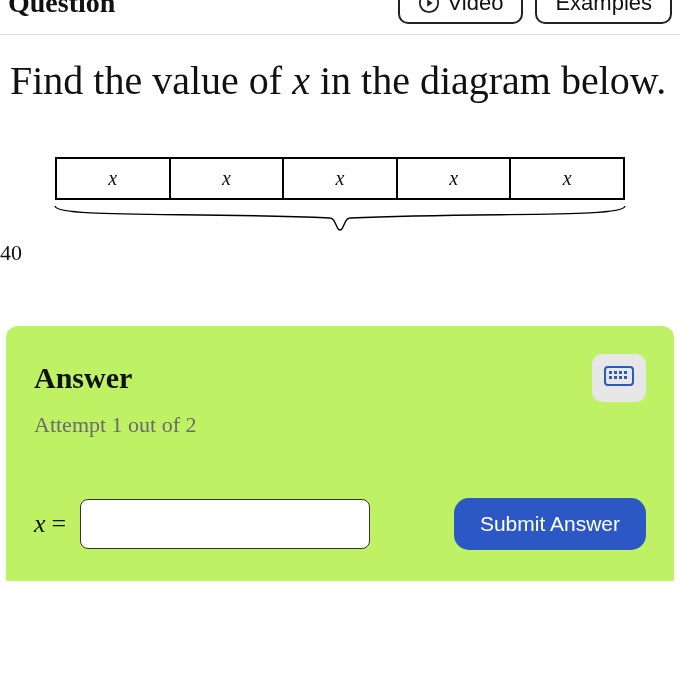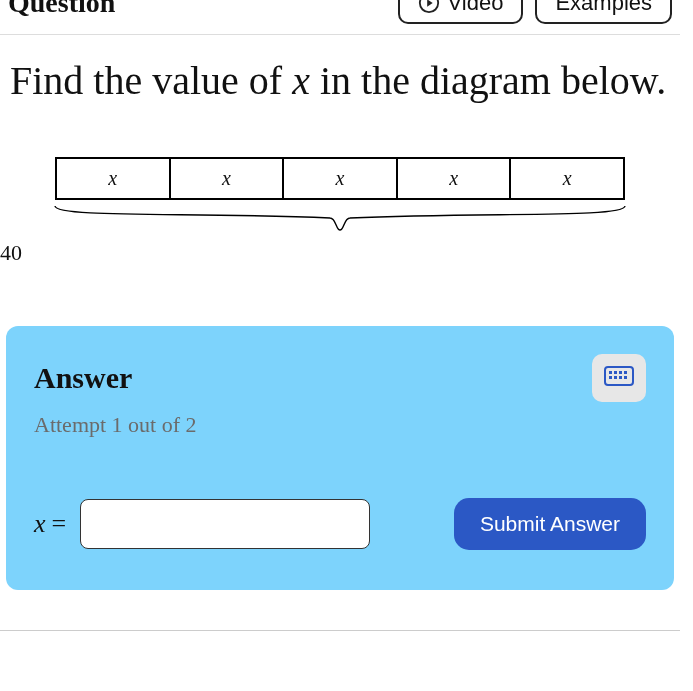--- a/index.html
+++ b/index.html
@@ -8,21 +8,21 @@
     font-family: Georgia, 'Times New Roman', serif;
     background: #fff;
     color: #111;
     width: 693px;
     height: 691px;
     overflow: hidden;
     position: relative;
   }
   .scroll-area {
     width: 680px;
-    height: 691px;
+    height: 581px;
     overflow-y: scroll;
   }
   .scroll-area::-webkit-scrollbar { width: 12px; }
   .scroll-area::-webkit-scrollbar-track { background: #f0f0f0; }
   .scroll-area::-webkit-scrollbar-thumb { background: #bcbcbc; border-radius: 6px; }
 
   .topbar {
     display: flex;
     align-items: center;
     gap: 12px;
@@ -81,21 +81,21 @@
     margin: 4px auto 0 auto;
   }
   .brace-label {
     text-align: left;
     font-size: 22px;
     font-family: 'Times New Roman', serif;
     margin-top: 8px;
   }
 
   .answer-card {
-    background: #7dd3fc;
+    background: #bef264;
     border-radius: 12px;
     margin: 40px 6px 40px 6px;
     padding: 28px 28px 40px 28px;
     position: relative;
   }
   .answer-head {
     display: flex;
     align-items: center;
   }
   .answer-title {

